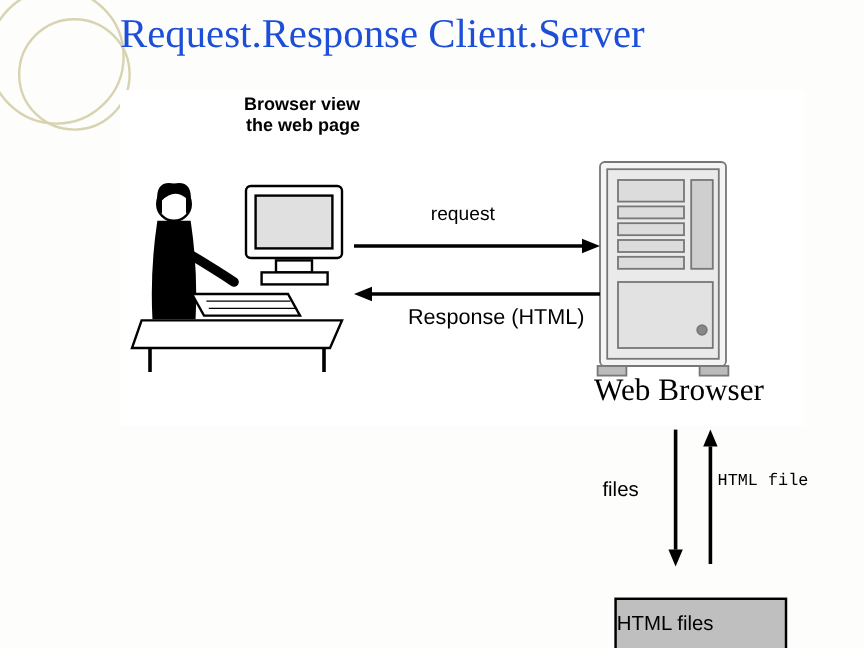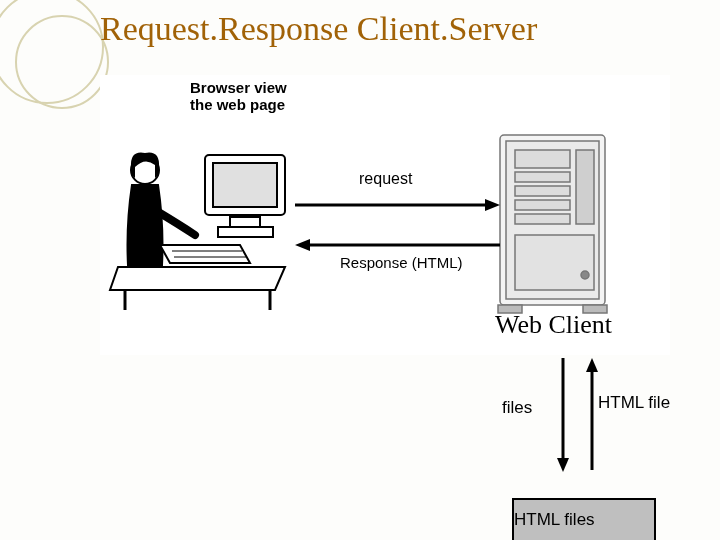--- a/index.html
+++ b/index.html
@@ -24,21 +24,21 @@
     border: 2px solid #d8d3b0;
     border-radius: 50%;
   }
   .title {
     position: absolute;
     top: 10px;
     left: 100px;
     width: 620px;
     font-size: 34px;
     font-family: "Times New Roman", Times, serif;
-    color: #a16207;
+    color: #1d4ed8;
   }
   .diagram {
     position: absolute;
     left: 100px;
     top: 75px;
     width: 570px;
     height: 280px;
     background: #fff;
   }
   .svg-stage {
@@ -46,35 +46,35 @@
     left: 0;
     top: 0;
   }
   .label-browser {
     position: absolute;
     left: 90px;
     top: 5px;
     width: 110px;
     font-size: 15px;
     font-weight: bold;
-    text-align: left;
+    text-align: right;
     line-height: 1.1;
   }
   .label-request {
     position: absolute;
     left: 245px;
     top: 95px;
     font-size: 16px;
     margin-left: 14px;
   }
   .label-response {
     position: absolute;
     left: 240px;
     top: 180px;
-    font-size: 15px;
+    font-size: 18px;
     text-align: center;
     line-height: 1.1;
   }
   .label-client {
     position: absolute;
     left: 5px;
     top: 235px;
     font-family: "Times New Roman", Times, serif;
     font-size: 26px;
   }
@@ -88,21 +88,22 @@
   .label-search {
     position: absolute;
     left: 502px;
     top: 398px;
     font-size: 17px;
   }
   .label-htmlfile {
     position: absolute;
     left: 598px;
     top: 393px;
-    font-size: 17px;
+    font-size: 14px;
+    font-family: Liberation Mono, monospace;
   }
   .htmlfiles-box {
     position: absolute;
     left: 512px;
     top: 470px;
     width: 140px;
     height: 40px;
     background: #bfbfbf;
     border: 2px solid #000;
     display: flex;
@@ -126,21 +127,21 @@
   <div class="ring" style="left:55px;top:55px;width:90px;height:90px;"></div>
 </div>
 
 <div class="title">Request.Response Client.Server</div>
 
 <div class="diagram">
 
   <div class="label-browser">Browser view the web page</div>
   <div class="label-request">request</div>
   <div class="label-response">Response (HTML)</div>
-  <div class="label-server">Web Client</div>
+  <div class="label-server">Web Browser</div>
 
   <svg class="svg-stage" width="570" height="280">
 
     <g stroke="#000" fill="none" stroke-width="2">
 
       <circle cx="45" cy="95" r="14" fill="#fff"></circle>
 
       <path d="M31 92 Q30 75 45 78 Q60 75 59 92 Q60 100 55 103 L55 90 Q45 82 35 92 L35 103 Q30 100 31 92 Z" fill="#000" stroke="none"></path>
 
       <path d="M32 110 Q26 150 28 190 L62 190 Q64 150 58 110 Z" fill="#000"></path>

